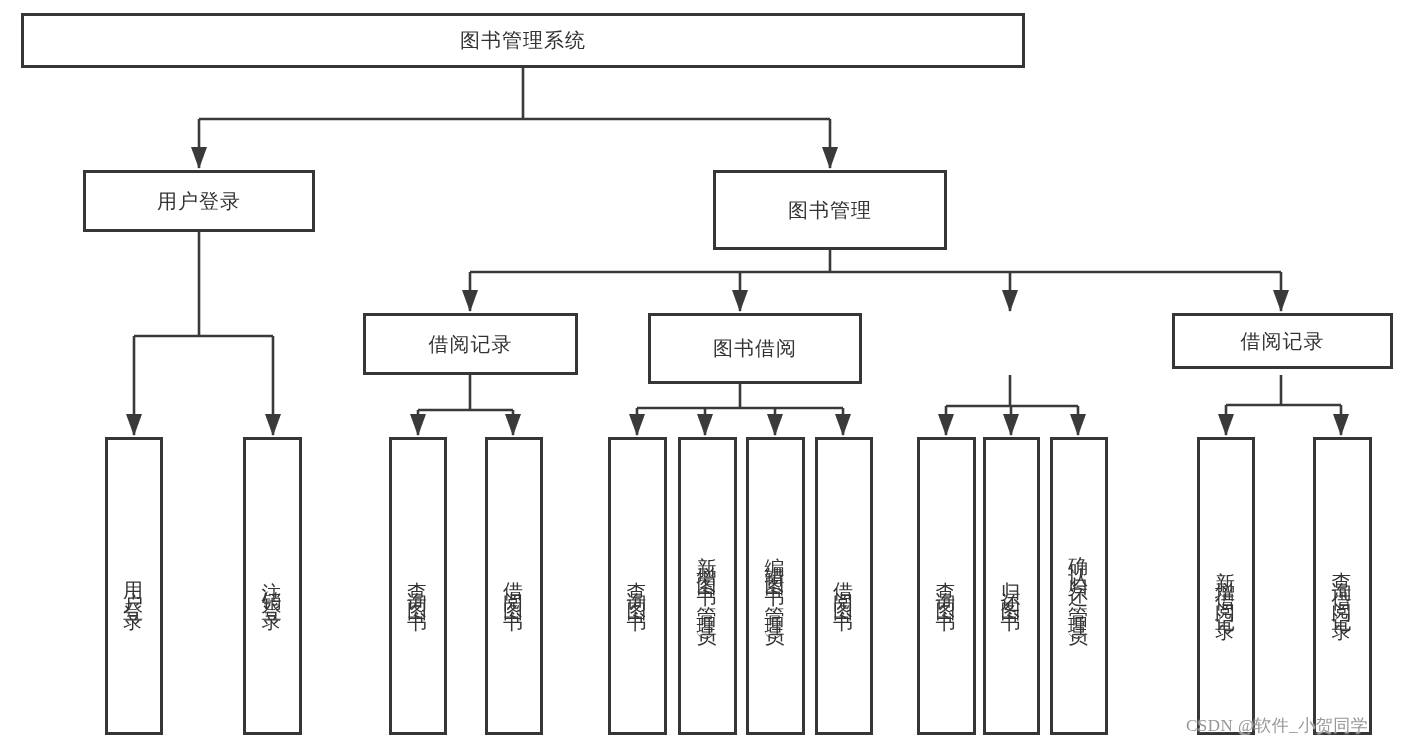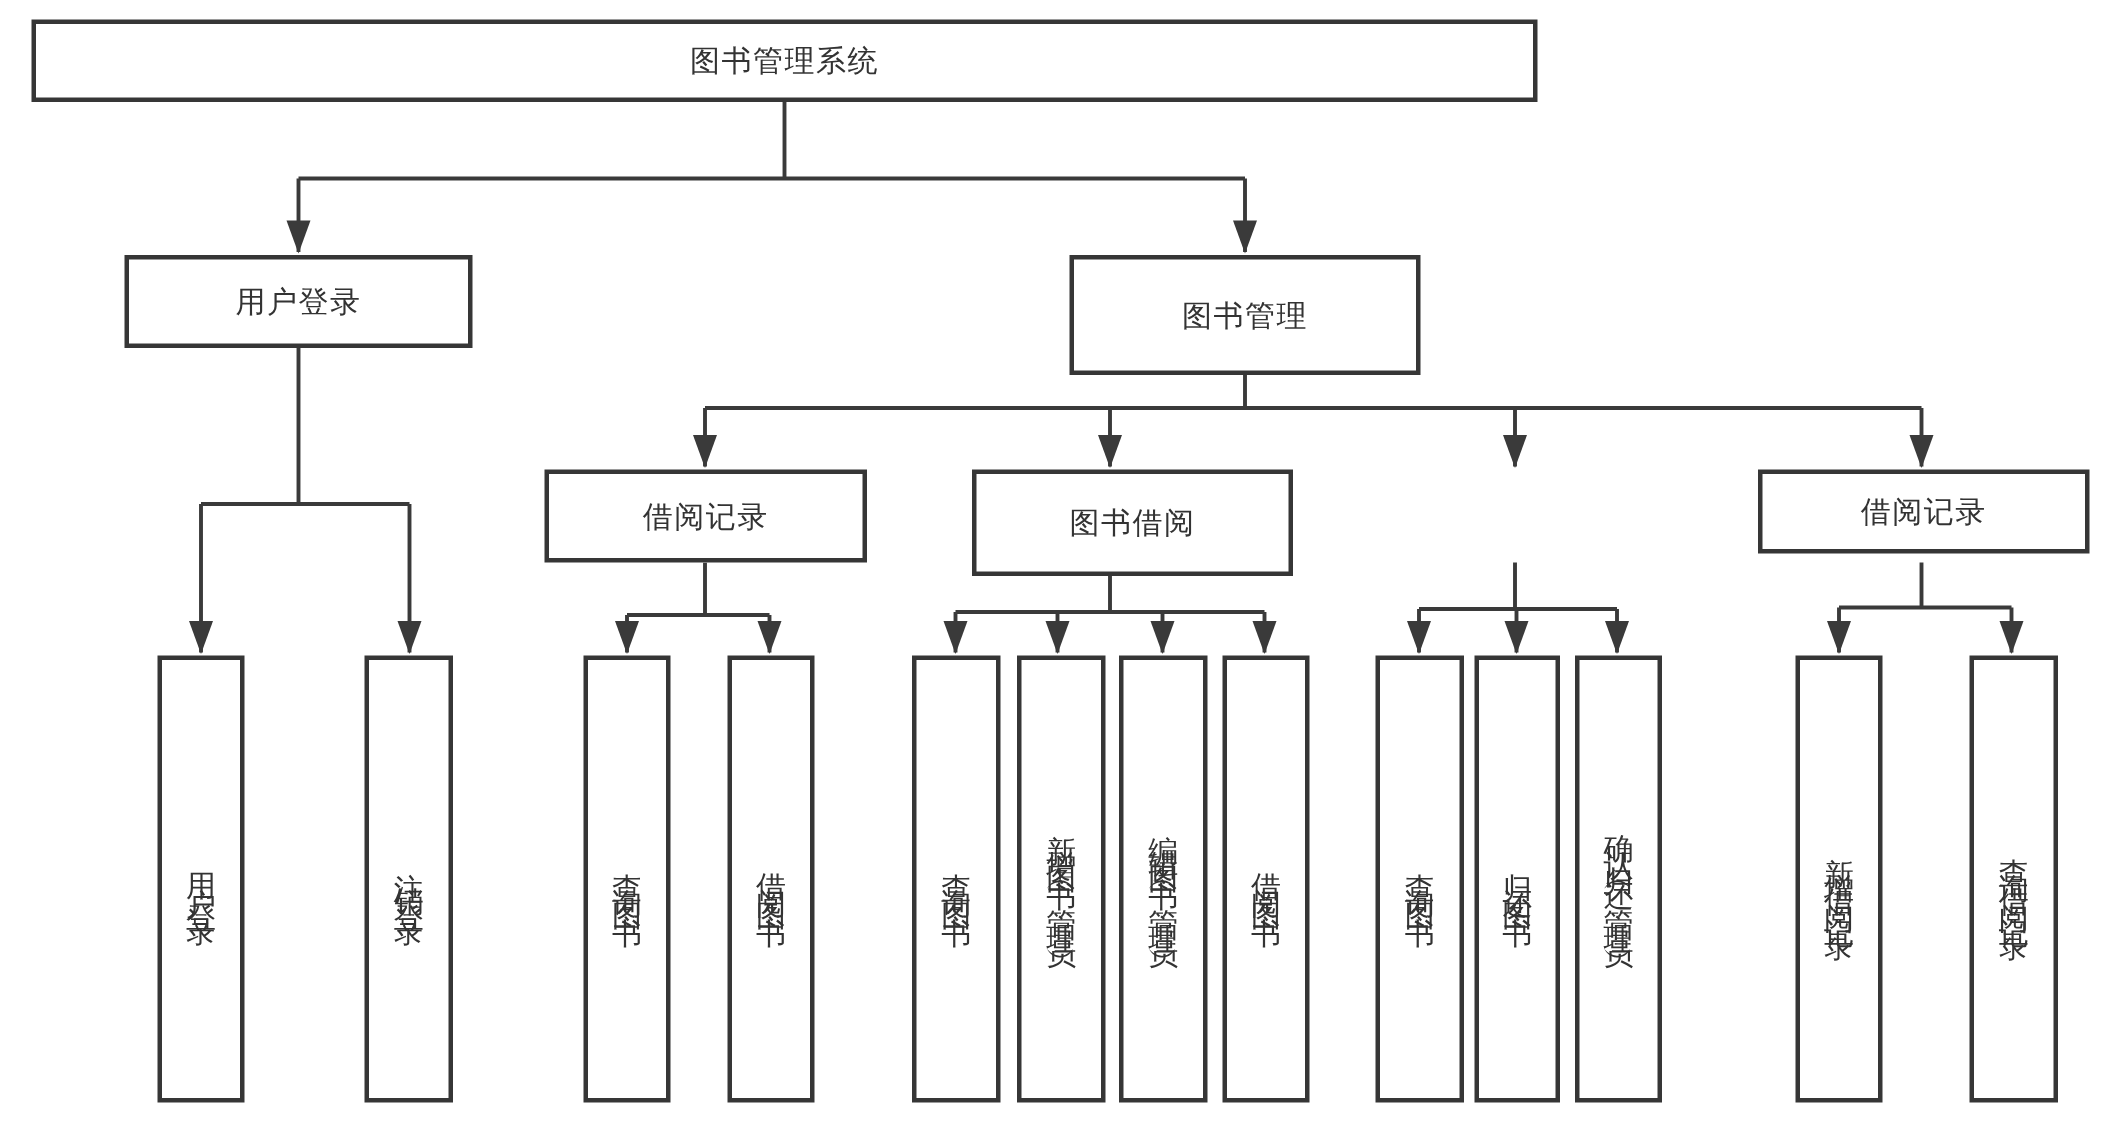--- a/index.html
+++ b/index.html
@@ -123,13 +123,14 @@
   <div class="node vnode" style="left:746px;top:437px;width:59px;height:298px">编辑图书（管理员）</div>
   <div class="node vnode" style="left:815px;top:437px;width:58px;height:298px">借阅图书</div>
 
   <div class="node vnode" style="left:917px;top:437px;width:59px;height:298px">查询图书</div>
   <div class="node vnode" style="left:983px;top:437px;width:57px;height:298px">归还图书</div>
   <div class="node vnode" style="left:1050px;top:437px;width:58px;height:298px">确认归还（管理员）</div>
 
   <div class="node vnode" style="left:1197px;top:437px;width:58px;height:298px">新增借阅记录</div>
   <div class="node vnode" style="left:1313px;top:437px;width:59px;height:298px">查询借阅记录</div>
 
+  <div id="watermark">CSDN @软件_小贺同学</div>
 </div>
 
 </body></html>

